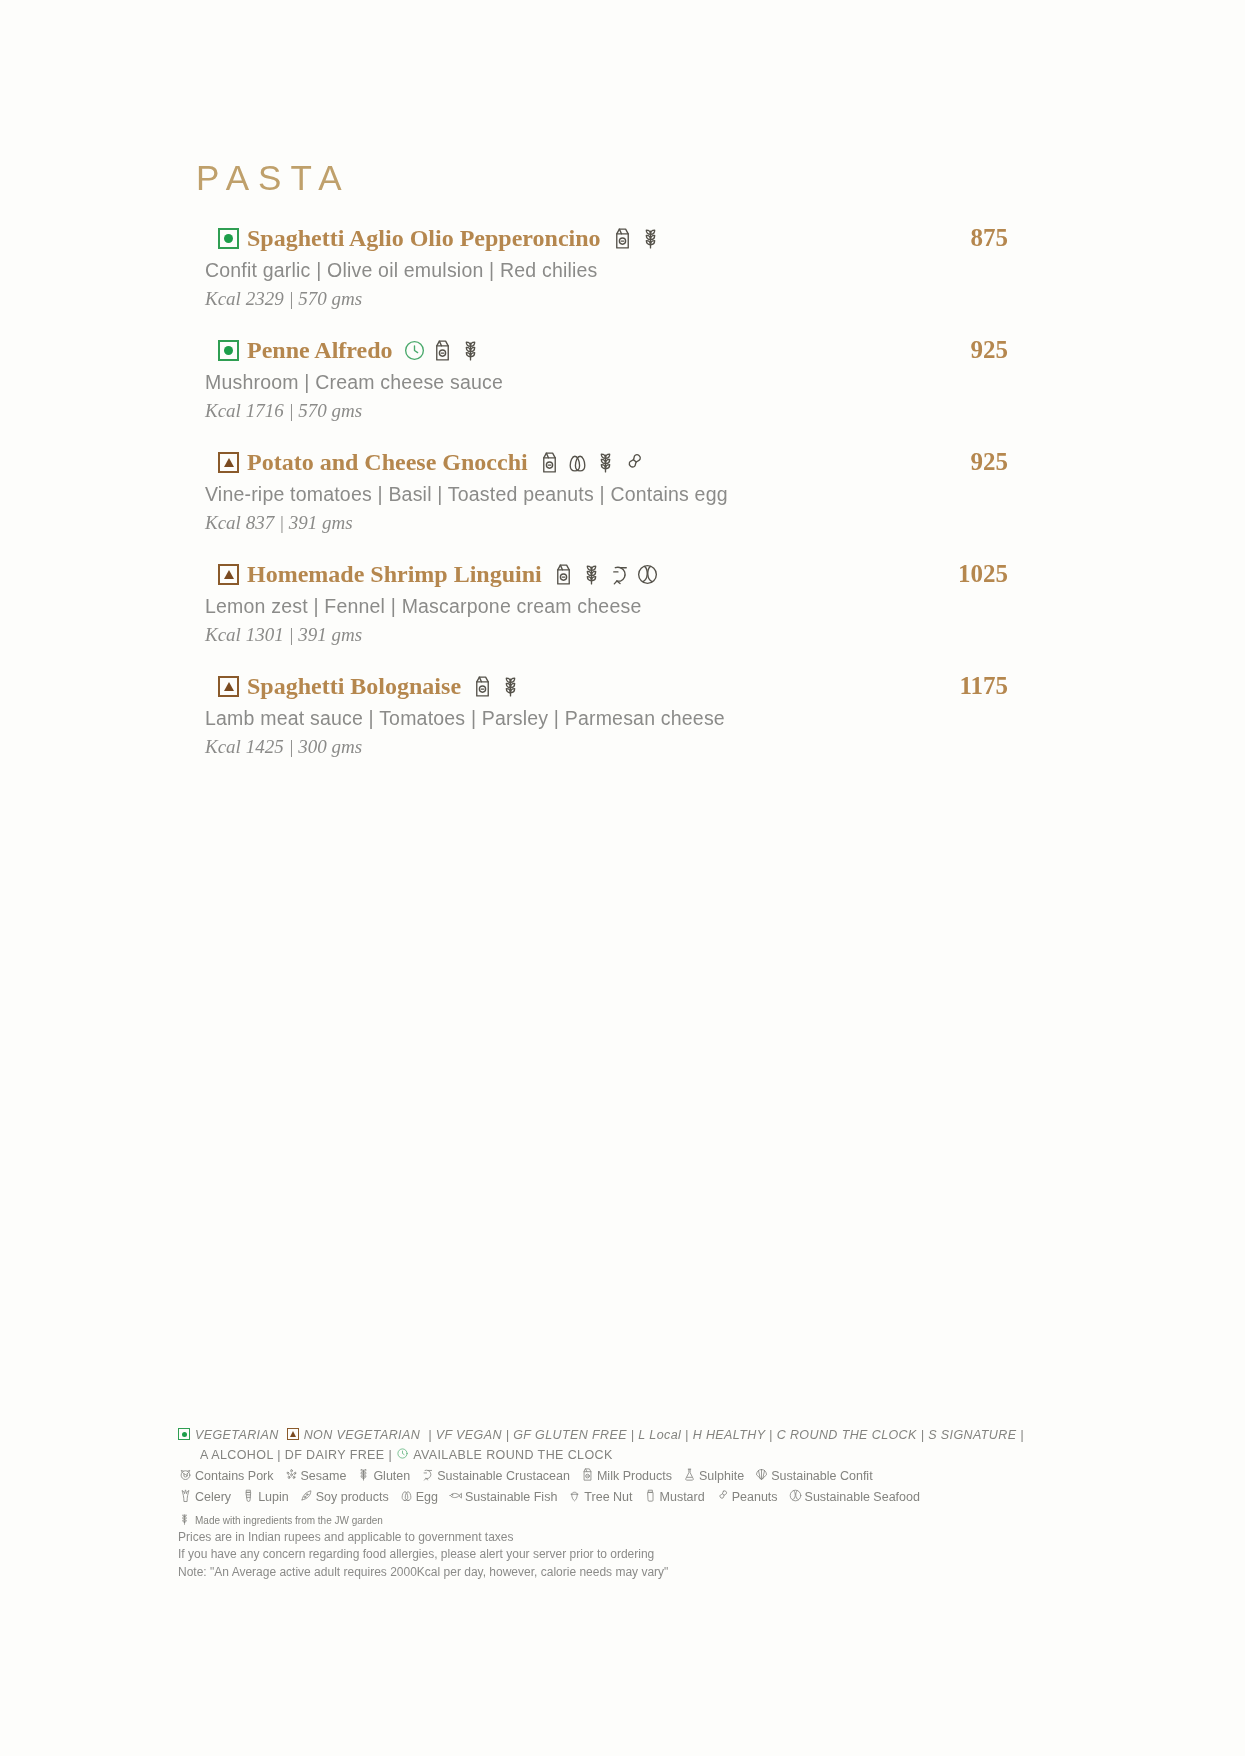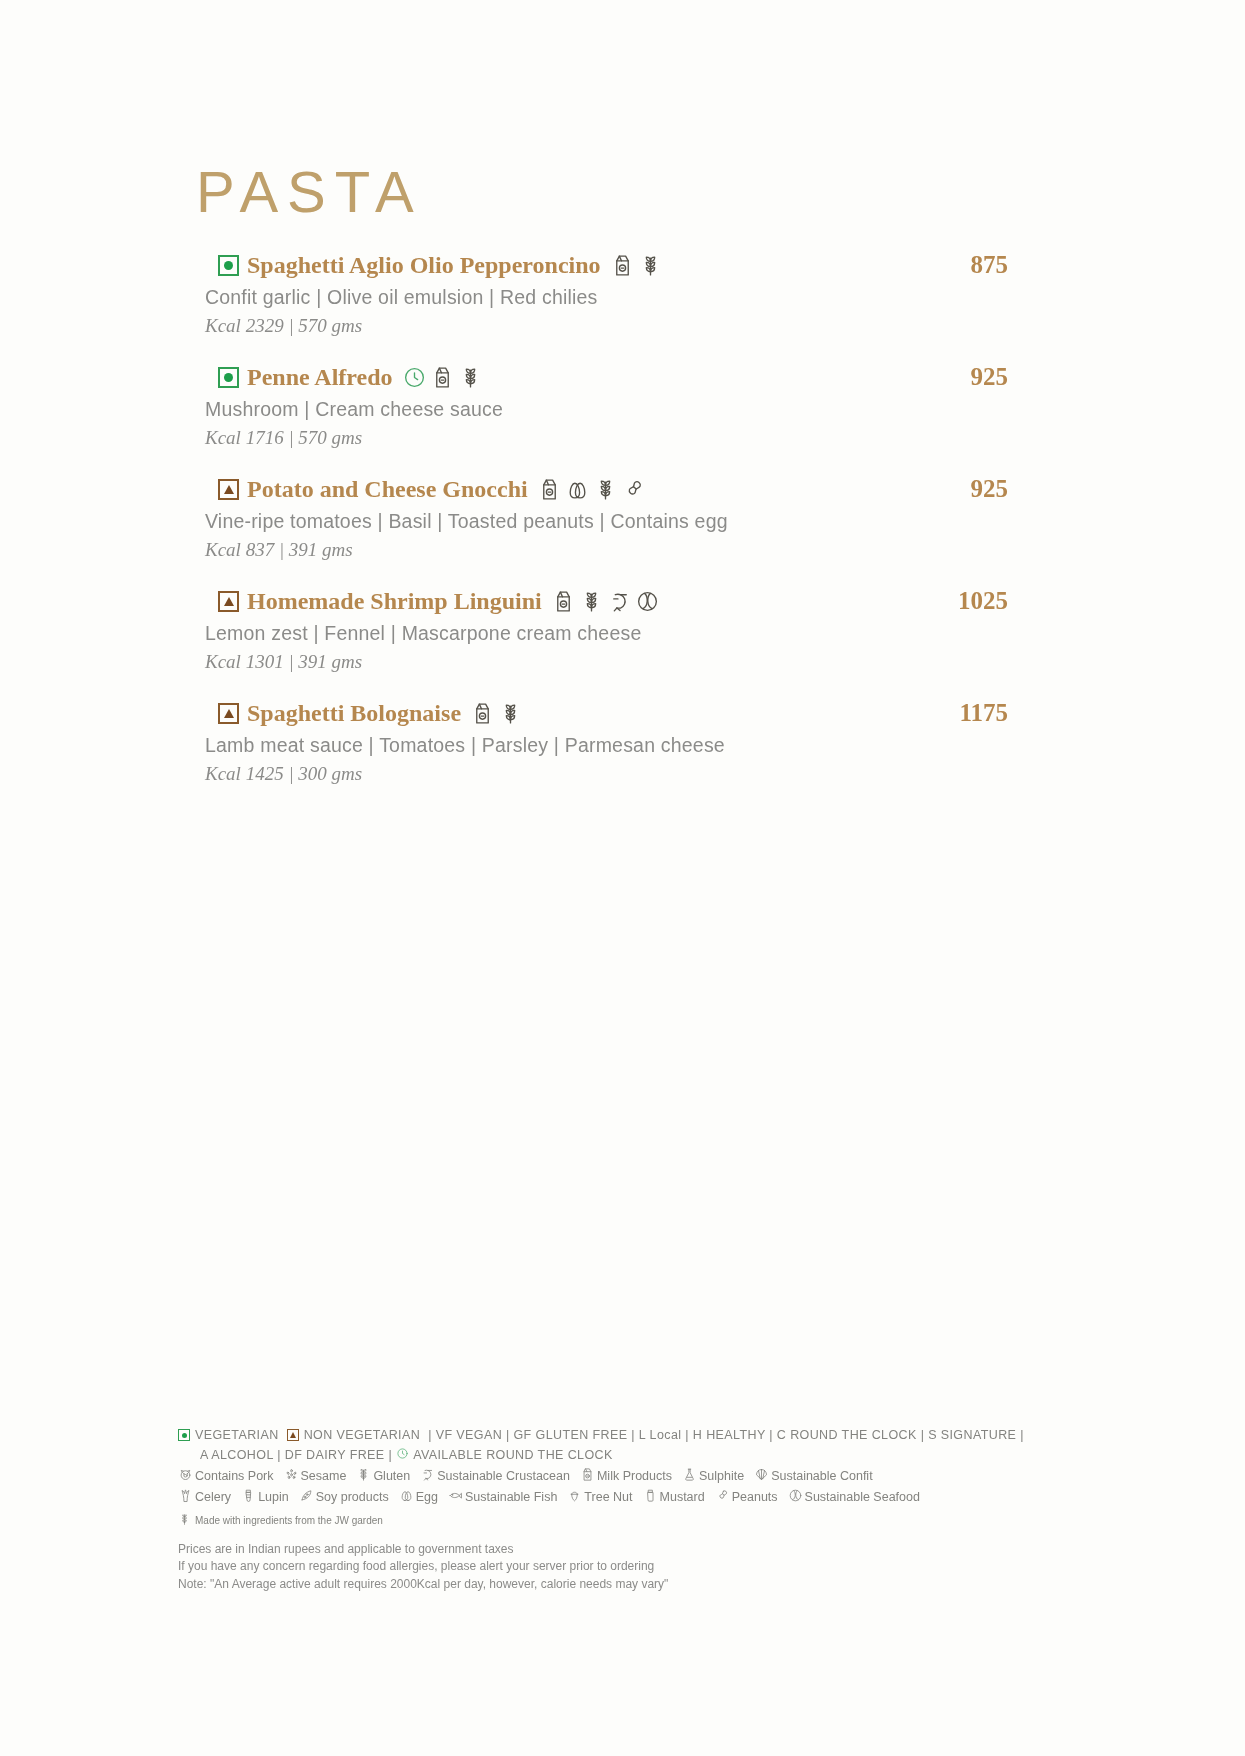--- a/index.html
+++ b/index.html
@@ -9,21 +9,21 @@
     margin:0 auto;
     background:#fdfdfb;
     font-family:"Liberation Sans",sans-serif;
     overflow:hidden;
     box-sizing:border-box;
   }
   .content{position:absolute;left:178px;top:158px;width:830px;}
   .section-title{
     font-family:"Liberation Sans",sans-serif;
     font-weight:200;
-    font-size:58px;
+    font-size:35px;
     letter-spacing:9px;
     color:#bfa06b;
     margin:0 0 26px 18px;
   }
   .item{margin-bottom:26px;}
   .item-head{display:flex;align-items:center;padding-left:40px;}
   .diet-mark{
     width:17px;height:17px;flex:0 0 auto;
     border:2px solid #2f9e52;
     margin-right:8px;
@@ -66,34 +66,34 @@
   .kcal{
     margin:6px 0 0 27px;
     font-family:"Liberation Serif","DejaVu Serif",serif;
     font-style:italic;
     font-size:19px;
     color:#8b8b89;
   }
 
   
   .legend{position:absolute;left:178px;top:1428px;width:985px;color:#83837f;}
-  .leg-line1{display:flex;align-items:center;font-size:12.5px;letter-spacing:0.4px;color:#83837f;}
+  .leg-line1{display:flex;align-items:flex-start;font-size:12.5px;letter-spacing:0.4px;color:#83837f;font-style:italic;}
   .leg-line1 .diet-mark{width:10px;height:10px;border-width:1.5px;margin-right:5px;}
   .leg-line1 .diet-mark .dot{width:5px;height:5px;}
   .leg-line1 .diet-mark .tri{border-left-width:3.5px;border-right-width:3.5px;border-bottom-width:6px;}
   .leg-line1 .lbl{margin-right:8px;}
   .leg-line2{display:flex;align-items:center;font-size:12.5px;letter-spacing:0.4px;margin:5px 0 4px 22px;}
   .leg-line2 .ic{margin:0 4px;}
   .leg-line2 .ic svg{width:13px;height:13px;}
   .leg-row{display:flex;flex-wrap:wrap;align-items:center;font-size:12.5px;column-gap:10px;row-gap:2px;margin-top:3px;color:#83837f;}
   .leg-item{display:inline-flex;align-items:center;gap:2px;white-space:nowrap;}
   .leg-item .ic svg{width:15px;height:15px;}
   .garden-line{display:flex;align-items:center;gap:4px;font-size:10px;margin-top:5px;}
   .garden-line .ic svg{width:13px;height:16px;}
-  .notes{margin-top:12px;font-size:12px;line-height:1.45;color:#8b8b89;}
+  .notes{font-size:12px;line-height:1.45;color:#8b8b89;}
   .notes div{margin:0;}
 </style>
 </head>
 <body>
 
 <div class="page">
   <div class="content">
     <h1 class="section-title">PASTA</h1>
     <div id="items-list">
   <article class="item">

